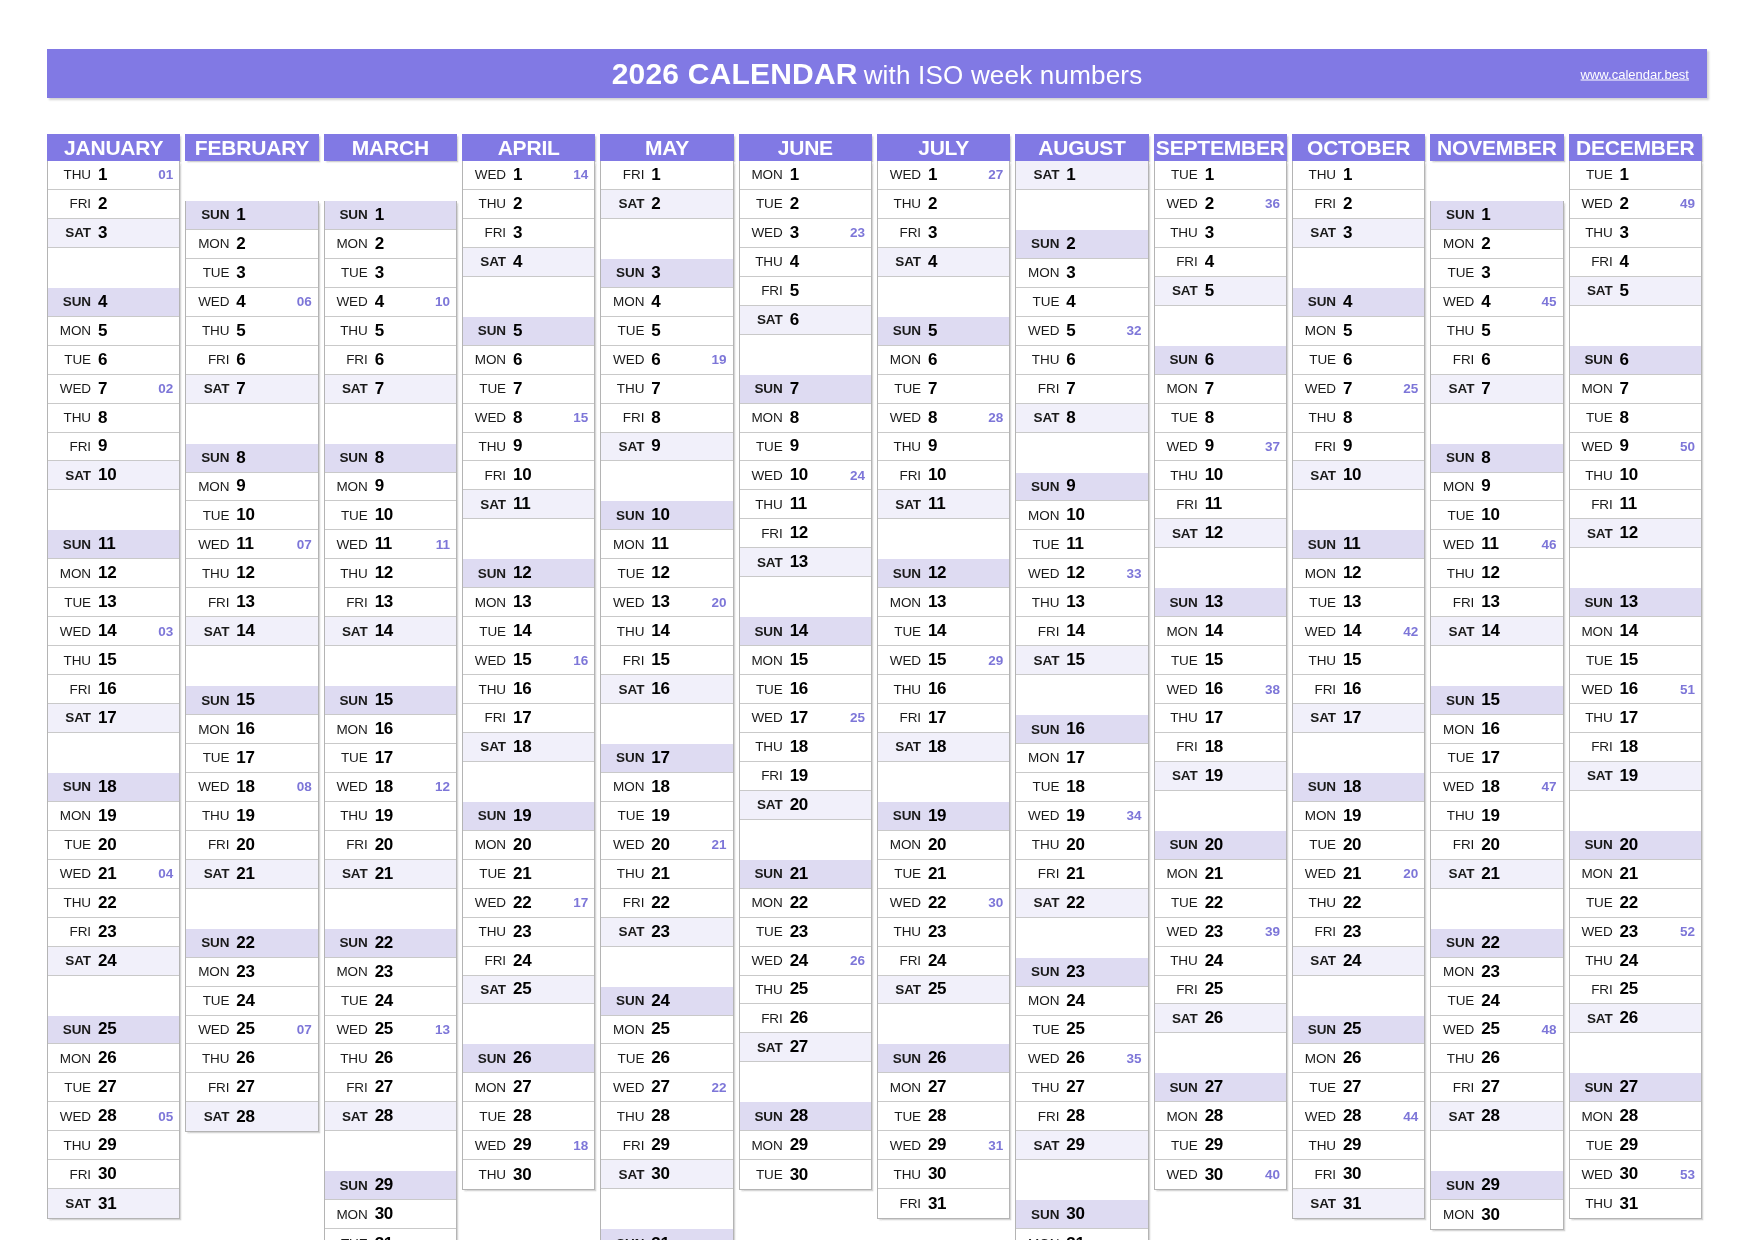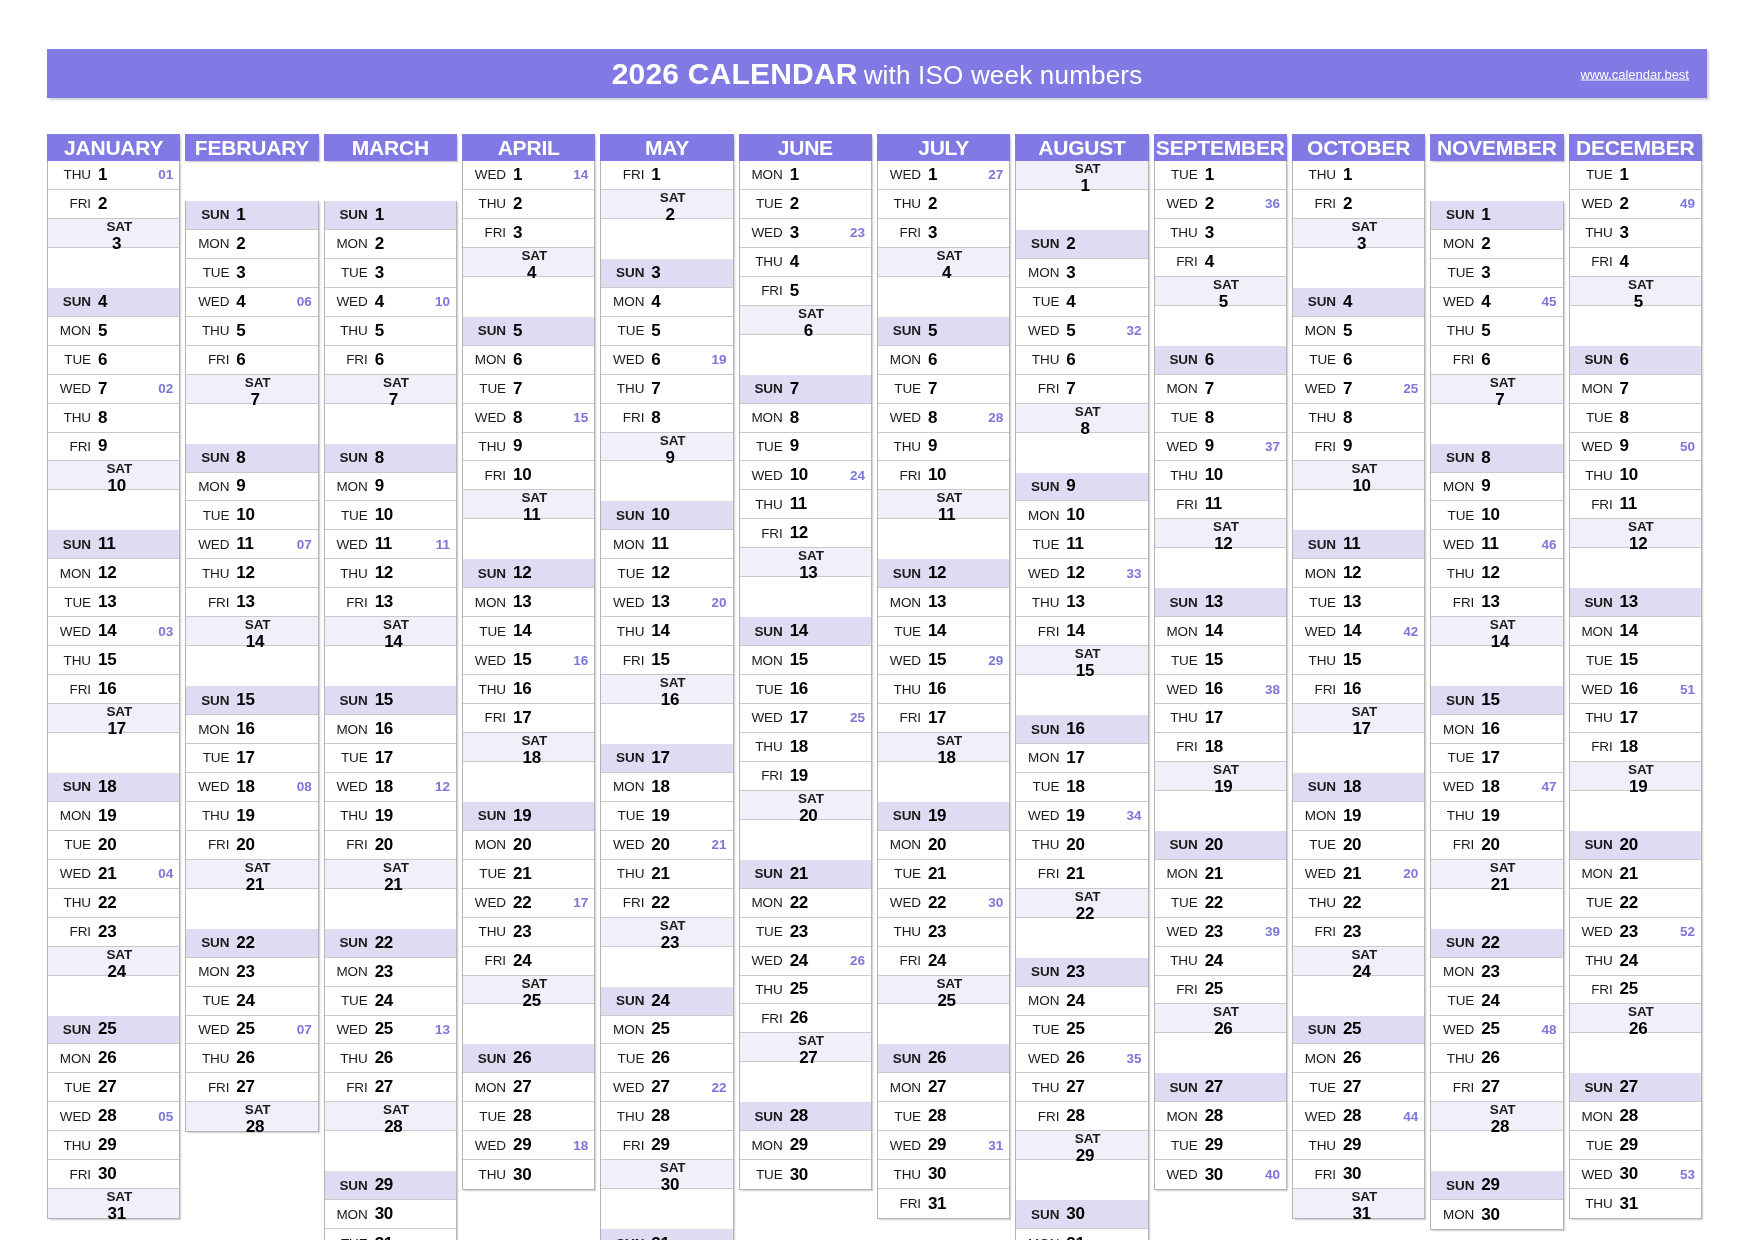--- a/index.html
+++ b/index.html
@@ -98,21 +98,21 @@
   .day-row {
     display: flex;
     align-items: center;
     height: 28.95px;
     box-sizing: border-box;
     border-bottom: 1px solid #c9c9c9;
     background: #ffffff;
     padding: 0 6px 0 5px;
   }
   .day-row:last-child { border-bottom: none; }
-  .day-row.sat { background: #f1f0fa; flex-direction: column; }
+  .day-row.sat { background: #f1f0fa; }
   .day-row.sun { background: #dedbf2; margin-top: 40px; }
 
   .dow {
     width: 38px;
     font-size: 13.5px;
     color: #1a1a1a;
     text-align: right;
     letter-spacing: -0.1px;
     flex: 0 0 auto;
   }

